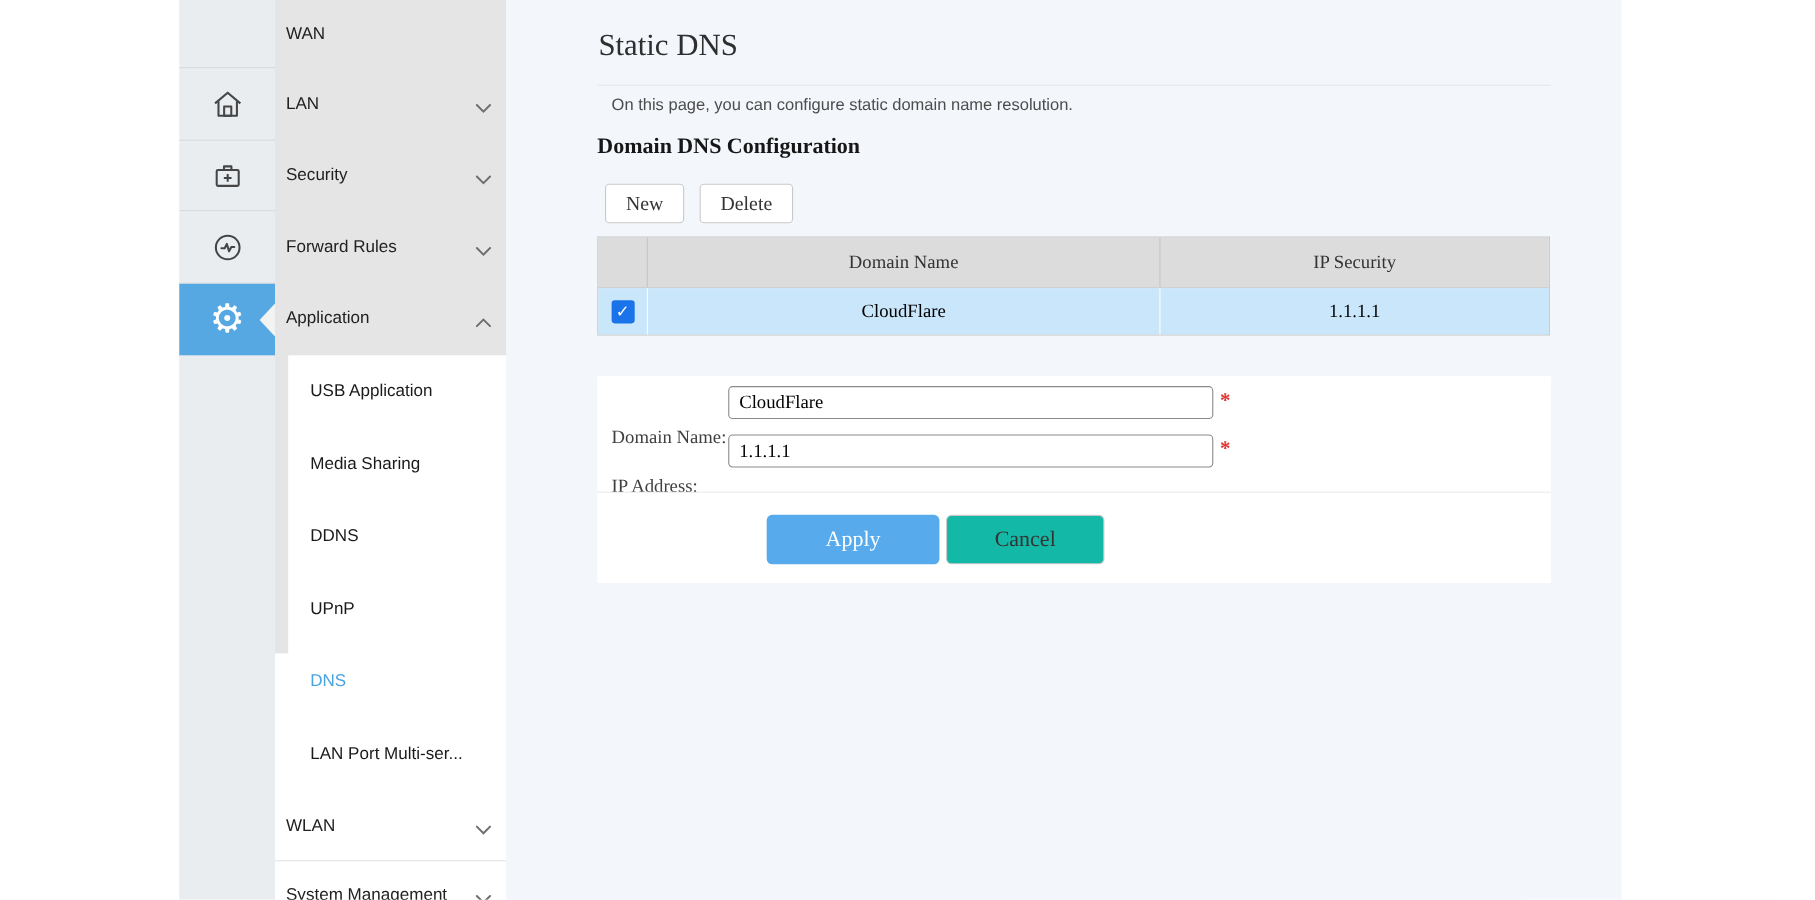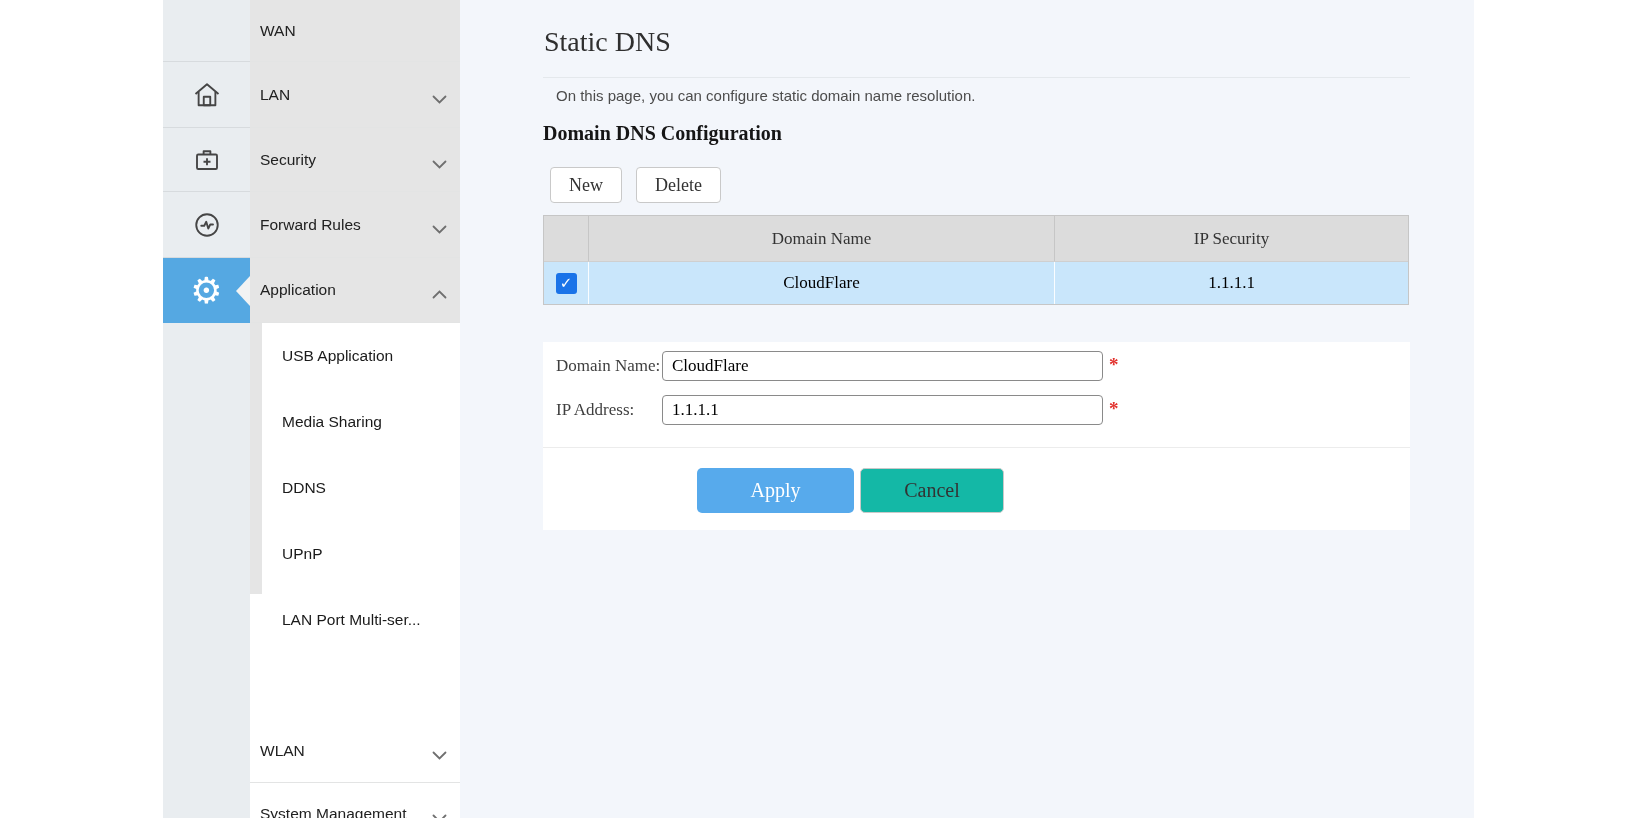--- a/index.html
+++ b/index.html
@@ -66,21 +66,21 @@
   .t-head .cell { color:#333333; }
   .t-row .cell { color:#000000; }
   .t-row .c-domain, .t-row .c-ip { border-left:1px solid rgba(255,255,255,0.9); }
   .checkbox { width:21px; height:21px; background:#1a73e8; border-radius:3px; cursor:pointer;
               display:flex; align-items:center; justify-content:center; }
   .checkbox::after { content:"✓"; color:#ffffff; font-size:15px; font-weight:700;
                      font-family:"DejaVu Sans",sans-serif; line-height:1; }
 
   
   .panel { position:absolute; left:543px; top:342px; width:867px; height:188px; background:#ffffff; }
-  .f-label { position:absolute; left:13px; height:30px; line-height:30px; font-size:17px; color:#3f3f3f; }
+  .f-label { position:absolute; left:13px; height:30px; line-height:30px; font-size:17px; color:#3f3f3f;margin-top:32px; }
   .f-label.row1 { top:9px; } .f-label.row2 { top:53px; }
   .f-input { position:absolute; left:119px; width:441px; height:30px; border:1px solid #8a8a8a; border-radius:4px;
              padding:0 9px; font-size:17px; color:#000; background:#fff;
              font-family:"Liberation Serif","DejaVu Serif",serif; }
   .f-input.row1 { top:9px; } .f-input.row2 { top:53px; }
   .req { position:absolute; left:566px; font-size:19px; font-weight:700; color:#e2322e; }
   .req.row1 { top:12px; } .req.row2 { top:56px; }
   .panel-divider { position:absolute; left:0; top:105px; width:867px; height:1px; background:#ececec; }
   .btn-apply { position:absolute; left:154px; top:126px; width:157px; height:45px; background:#57aaec;
                border:none; border-radius:5px; color:#ffffff; font-size:20px; cursor:pointer; }
@@ -175,20 +175,23 @@
     </div>
     <div class="submenu-item">
       <span>Media Sharing</span>
     </div>
     <div class="submenu-item">
       <span>DDNS</span>
     </div>
     <div class="submenu-item">
       <span>UPnP</span>
     </div>
+    <div class="submenu-item active">
+      <span>DNS</span>
+    </div>
     <div class="submenu-item">
       <span>LAN Port Multi-ser...</span>
     </div>
   </div>
 
   <div class="menu-item mi-wlan">
     <span>WLAN</span>
     <span class="chev">
       <svg width="15" height="9">
           <polyline points="1.5,1.5 7.5,7.5 13.5,1.5" fill="none" stroke="#6f6f6f" stroke-width="1.8" stroke-linecap="round"></polyline>

